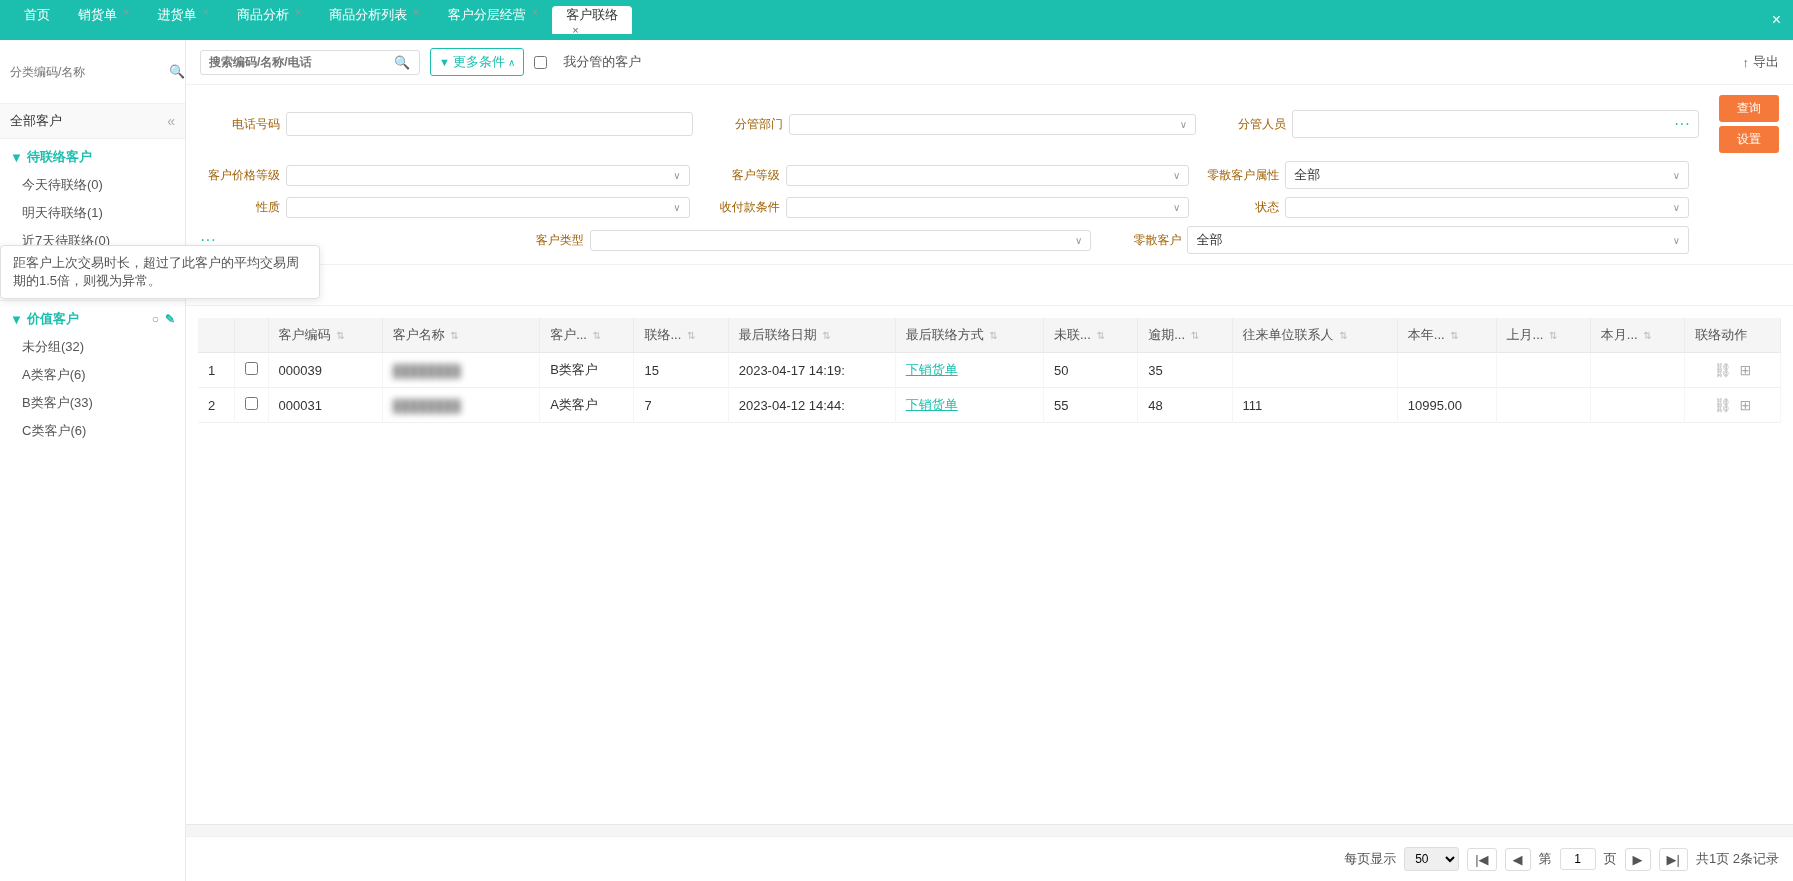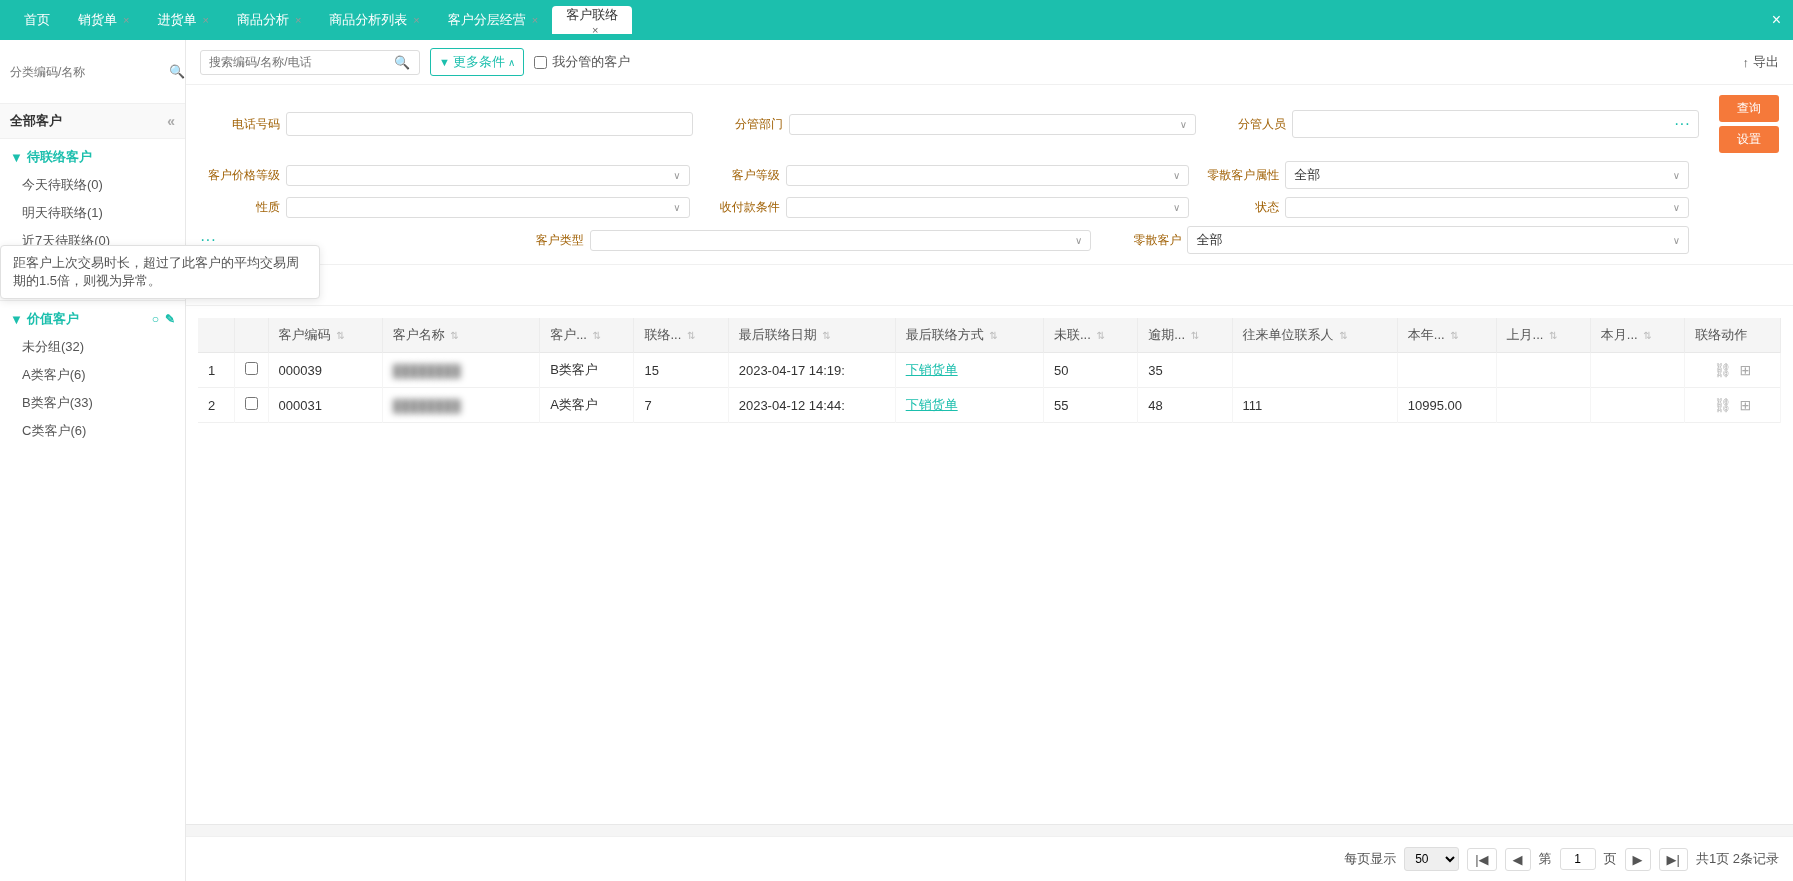--- a/index.html
+++ b/index.html
@@ -4,21 +4,21 @@
   <style>
     * { box-sizing: border-box; margin: 0; padding: 0; font-family: 'Microsoft YaHei', Arial, sans-serif; font-size: 13px; }
     body { background: #f5f5f5; overflow: hidden; width: 1793px; height: 881px; }
 
     
     .top-nav {
       display: flex; align-items: center; background: #1cbfad; height: 40px; padding: 0 10px;
       position: relative;
     }
     .nav-tab {
-      display: flex; align-items: center; padding: 0 14px; height: 28px; color: #fff;
+      display: flex; align-items: flex-start; padding: 0 14px; height: 28px; color: #fff;
       cursor: pointer; font-size: 13px; white-space: nowrap; position: relative;
     }
     .nav-tab.active { background: #fff; color: #333; border-radius: 4px 4px 0 0; flex-direction: column; }
     .nav-tab .close-x { margin-left: 6px; font-size: 11px; color: #999; }
     .nav-tab.active .close-x { color: #666; }
     .top-close { position: absolute; right: 12px; top: 50%; transform: translateY(-50%); color: #fff; cursor: pointer; font-size: 16px; }
 
     
     .main-layout { display: flex; height: calc(881px - 40px); }
 
@@ -30,21 +30,21 @@
     .sidebar-search {
       display: flex; align-items: flex-end; padding: 24px 10px; border-bottom: 1px solid #f0f0f0;
     }
     .sidebar-search input {
       flex: 1; border: none; outline: none; background: transparent; font-size: 12px; color: #333;
     }
     .sidebar-search-icon { color: #999; margin-left: 4px; cursor: pointer; }
 
     .sidebar-header {
       display: flex; align-items: center; justify-content: space-between;
-      padding: 8px 10px; font-weight: bold; color: #333; font-size: 13px;
+      padding: 8px 10px; font-weight: normal; color: #333; font-size: 13px;
       background: #f9f9f9; border-bottom: 1px solid #f0f0f0;
     }
     .sidebar-collapse-btn { color: #aaa; cursor: pointer; font-size: 14px; }
 
     .sidebar-section { padding: 4px 0; }
     .sidebar-section-title {
       display: flex; align-items: center; padding: 5px 10px; color: #1cbfad;
       font-size: 12px; cursor: pointer; font-weight: bold;
     }
     .sidebar-section-title .arrow { margin-right: 4px; }
@@ -79,21 +79,21 @@
     .search-box {
       display: flex; align-items: center; border: 1px solid #ddd; border-radius: 3px;
       padding: 4px 8px; background: #fff; width: 220px;
     }
     .search-box input { border: none; outline: none; font-size: 12px; flex: 1; color: #999; }
     .search-box .search-icon { color: #1cbfad; font-size: 13px; cursor: pointer; }
     .filter-more-btn {
       display: flex; align-items: center; color: #1cbfad; cursor: pointer; font-size: 12px; gap: 3px;
       border: 1px solid #1cbfad; border-radius: 3px; padding: 4px 8px;
     }
-    .my-customer-check { display: flex; align-items: center; gap: 5px; font-size: 12px; color: #555; cursor: pointer; }
+    .my-customer-check { display: flex; align-items: center; gap: 16px; font-size: 12px; color: #555; cursor: pointer; }
     .export-btn { margin-left: auto; display: flex; align-items: center; gap: 4px; cursor: pointer; color: #555; font-size: 12px; }
 
     
     .advanced-filter {
       background: #fff; border-bottom: 1px solid #f0f0f0; padding: 10px 14px;
     }
     .filter-row { display: flex; align-items: center; gap: 10px; margin-bottom: 8px; }
     .filter-row:last-child { margin-bottom: 0; }
     .filter-item { display: flex; align-items: center; flex: 1; gap: 6px; }
     .filter-label { color: #a16207; font-size: 12px; white-space: nowrap; min-width: 80px; text-align: right; }
@@ -240,21 +240,21 @@
 
     <div class="tooltip-box">
       <span>距客户上次交易时长，超过了此客户的平均交易周期的1.5倍，则视为异常。</span>
     </div>
   </div>
 
   <div class="content-area">
 
     <div class="filter-bar">
       <div class="search-box">
-        <input type="text" style="font-size: 12px; color: rgb(153, 153, 153); width: 100%; border: none; outline: none;" placeholder="搜索编码/名称/电话">
+        <input type="text" style="font-size: 12px; color: rgb(153, 153, 153); width: 100%; border: none; outline: none; font-weight: bold;" placeholder="搜索编码/名称/电话">
         <span class="search-icon" style="color:#1cbfad;">🔍</span>
       </div>
       <div class="filter-more-btn">
         <span style="font-size:11px;">▼</span>
         <span>更多条件</span>
         <span style="font-size:10px;">∧</span>
       </div>
       <div class="my-customer-check">
         <input type="checkbox" style="">
         <span>我分管的客户</span>

